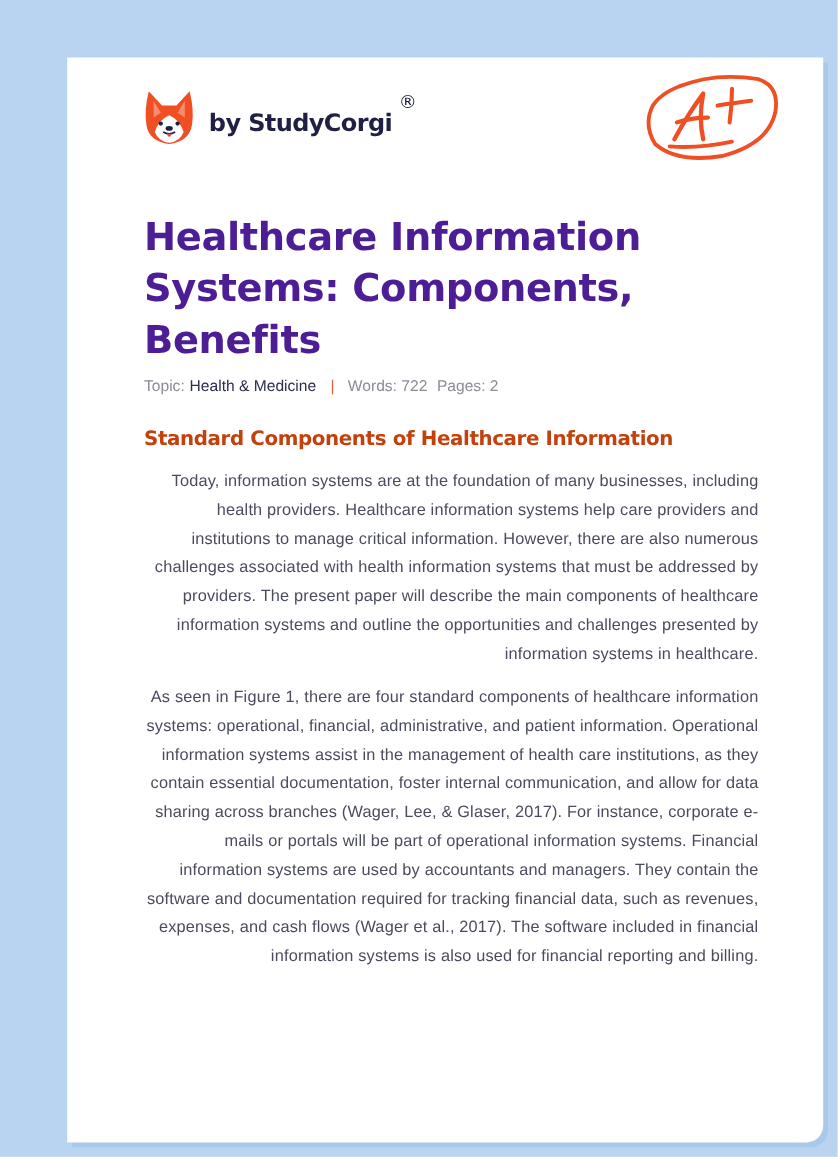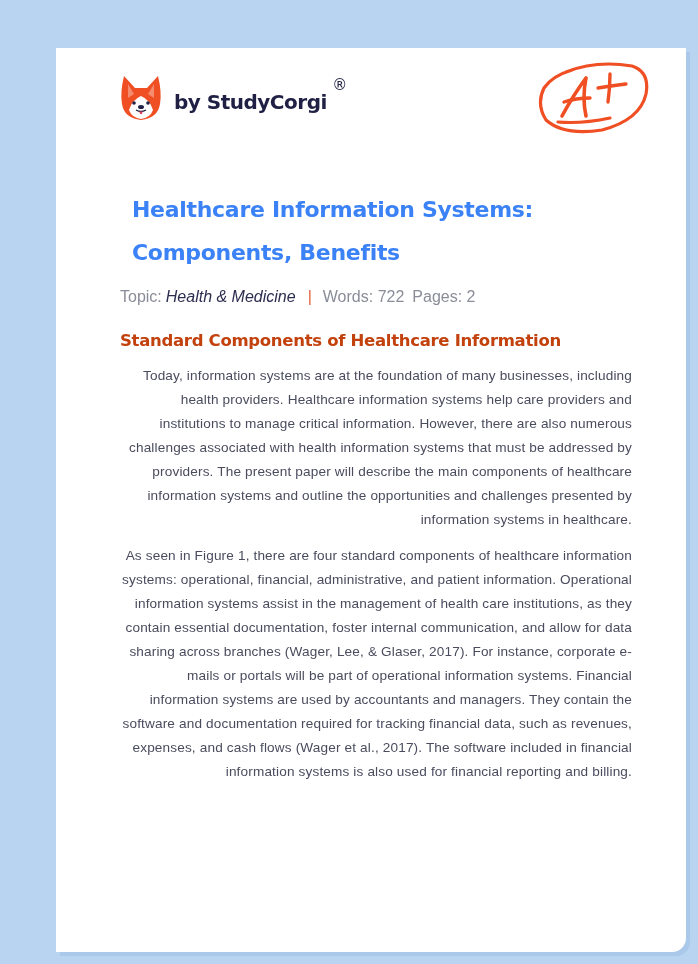--- a/index.html
+++ b/index.html
@@ -47,36 +47,36 @@
       position: absolute;
       left: 480px; top: 10px;
       width: 116px; height: 82px;
     }
     .content {
       position: absolute;
       left: 64px; top: 128px;
       width: 512px;
     }
     h1 {
-      margin: 12px;
+      margin: 0;
       font-family: "DejaVu Sans", sans-serif;
       font-weight: bold;
-      font-size: 22px;
+      font-size: 32px;
       line-height: 43px;
-      color: #3b82f6;
+      color: #4c1d95;
       letter-spacing: -0.3px;
     }
     .meta {
       margin-top: 6px;
-      font-size: 16px;
+      font-size: 13px;
       color: #8a8c98;
-      display: flex; align-items: flex-end;
+      display: flex; align-items: center;
       height: 20px;
     }
-    .meta .topic-val { color: #2c2d4f; margin-left: 4px; font-style: italic; }
+    .meta .topic-val { color: #2c2d4f; margin-left: 4px; }
     .meta .sep { color: #e0603a; margin: 0 11px 0 12px; }
     .meta .pages { margin-left: 8px; }
     h2 {
       margin: 24px 0 0 0;
       font-family: "DejaVu Sans", sans-serif;
       font-weight: bold;
       font-size: 16.5px;
       color: #c2410c;
       letter-spacing: -0.3px;
       line-height: 22px;

